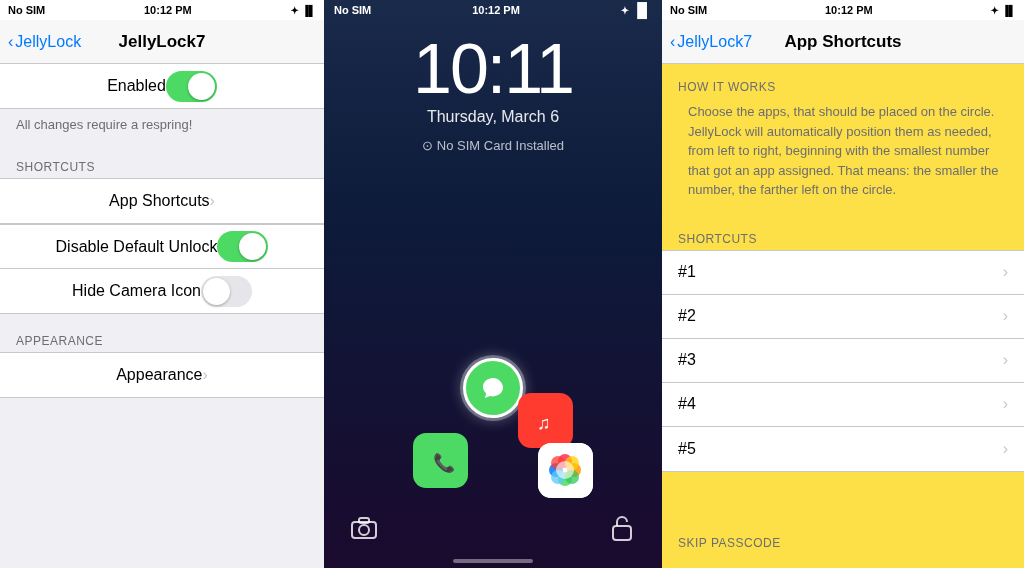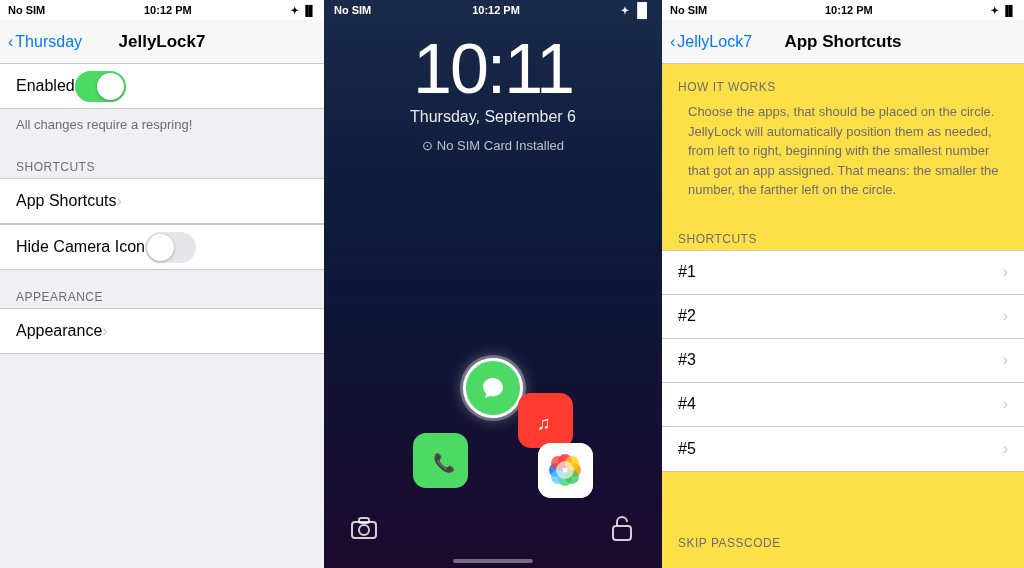--- a/index.html
+++ b/index.html
@@ -75,21 +75,21 @@
     .settings-group {
       background: #fff;
       border-top: 1px solid #c8c7cc;
       border-bottom: 1px solid #c8c7cc;
       margin-bottom: 0;
     }
 
     .settings-row {
       display: flex;
       align-items: center;
-      justify-content: flex-start;
+      justify-content: center;
       padding: 0 16px;
       height: 44px;
       border-bottom: 1px solid #c8c7cc;
       background: #fff;
     }
 
     .settings-row:last-child {
       border-bottom: none;
     }
 
@@ -373,21 +373,21 @@
     <span class="status-bar-center">10:12 PM</span>
     <span class="status-icons">
       <span>✦</span>
       <span>▐▌</span>
     </span>
   </div>
 
   <div class="nav-bar">
     <div class="nav-back">
       <span>‹</span>
-      <span>Thursday</span>
+      <span>JellyLock</span>
     </div>
     <div class="nav-title">JellyLock7</div>
   </div>
 
   <div class="settings-content">
 
     <div class="settings-group" style="margin-top:0; border-top:none;">
       <div class="settings-row">
         <span class="row-label">Enabled</span>
         <div class="toggle on">
@@ -400,20 +400,26 @@
 
     <div class="section-header">SHORTCUTS</div>
     <div class="settings-group">
       <div class="settings-row" style="border-bottom:none;">
         <span class="row-label">App Shortcuts</span>
         <span class="chevron">›</span>
       </div>
     </div>
 
     <div class="settings-group">
+      <div class="settings-row">
+        <span class="row-label">Disable Default Unlock</span>
+        <div class="toggle on">
+          <div class="toggle-thumb"></div>
+        </div>
+      </div>
       <div class="settings-row" style="border-bottom:none;">
         <span class="row-label">Hide Camera Icon</span>
         <div class="toggle off">
           <div class="toggle-thumb"></div>
         </div>
       </div>
     </div>
 
     <div class="section-header">APPEARANCE</div>
     <div class="settings-group">
@@ -431,21 +437,21 @@
   <div class="lock-status-bar">
     <span style="display:flex;align-items:center;gap:4px;">No SIM</span>
     <span>10:12 PM</span>
     <span class="lock-status-icons">
       <span>✦</span>
       <span style="font-size:14px;">▐▌</span>
     </span>
   </div>
 
   <div class="lock-time">10:11</div>
-  <div class="lock-date">Thursday, September 6</div>
+  <div class="lock-date">Thursday, March 6</div>
 
   <div class="lock-nosim">
     <span>⊙</span>
     <span>No SIM Card Installed</span>
   </div>
 
   <div class="lock-apps-area">
     <div class="lock-apps-circle">
 
       <div class="app-icon messages" style="display:flex;align-items:center;justify-content:center;">

